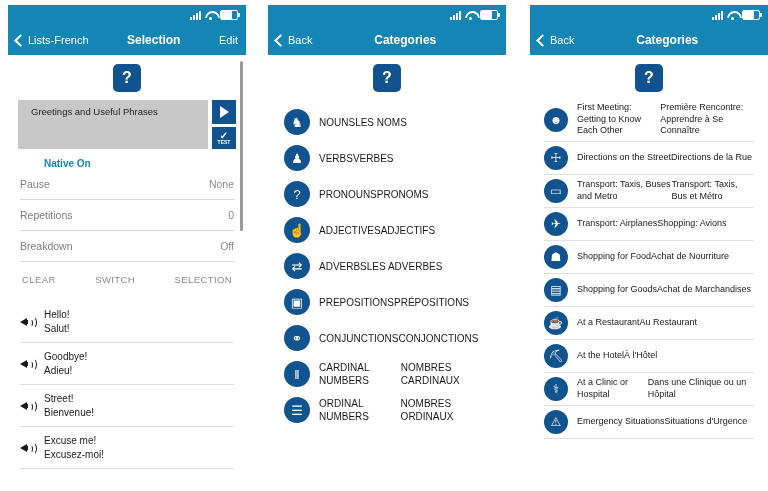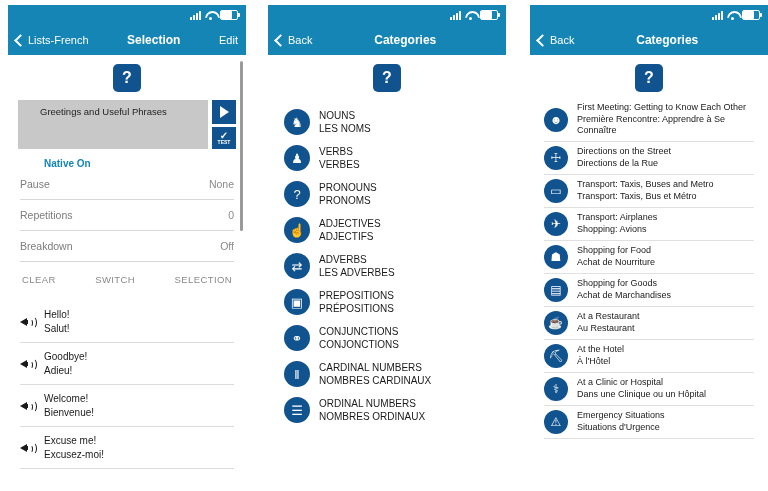--- a/index.html
+++ b/index.html
@@ -71,21 +71,21 @@
     display:flex;align-items:center;justify-content:center;
   }
 
   
   .p1-body{position:relative;height:405px;}
   .sel-row{
     margin:8px 10px 0 10px;display:flex;align-items:stretch;gap:4px;
   }
   .sel-field{
     flex:1;background:#c8c8c8;color:#222;font-size:9.5px;
-    padding:6px 22px;box-sizing:border-box;
+    padding:6px 13px;box-sizing:border-box;
   }
   .sq-btn{
     width:24px;background:#11538f;color:#fff;display:flex;
     align-items:center;justify-content:center;
   }
   .play-tri{
     width:0;height:0;border-left:9px solid #fff;
     border-top:6px solid transparent;border-bottom:6px solid transparent;
   }
   .test-btn{
@@ -141,21 +141,21 @@
     display:flex;align-items:center;gap:9px;
     margin:0 16px;padding:5px 0;
   }
   .cat-row.bordered{border-bottom:1px solid #e0e0e0;}
   .cat-icon{
     width:26px;height:26px;border-radius:50%;
     background:#11538f;color:#fff;flex:none;
     display:flex;align-items:center;justify-content:center;
     font-size:13px;line-height:1;
   }
-  .cat-text{display:flex;flex-direction:column;}
+  .cat-text{display:flex;flex-direction:row;}
   .cat-en{font-size:10px;color:#1a1a1a;line-height:1.3;}
   .cat-fr{font-size:10px;color:#1a1a1a;line-height:1.3;}
   .p3 .cat-list{margin-top:6px;}
   .p3 .cat-row{padding:4px 0;margin:0 14px;}
   .p3 .cat-en,.p3 .cat-fr{font-size:9px;line-height:1.3;}
   .p3 .cat-icon{width:24px;height:24px;font-size:12px;}
 </style>
 </head>
 <body>
 
@@ -245,21 +245,21 @@
             </span>
           <span class="phrase-text"><span>Goodbye!</span><br><span>Adieu!</span></span>
         </div>
         <div class="phrase">
           <span class="spk">
               <i class="cone"></i>
               <i class="box"></i>
               <i class="w1"></i>
               <i class="w2"></i>
             </span>
-          <span class="phrase-text"><span>Welcome!</span><br><span>Bienvenue!</span></span>
+          <span class="phrase-text"><span>Street!</span><br><span>Bienvenue!</span></span>
         </div>
         <div class="phrase">
           <span class="spk">
               <i class="cone"></i>
               <i class="box"></i>
               <i class="w1"></i>
               <i class="w2"></i>
             </span>
           <span class="phrase-text"><span>Excuse me!</span><br><span>Excusez-moi!</span></span>
         </div>

